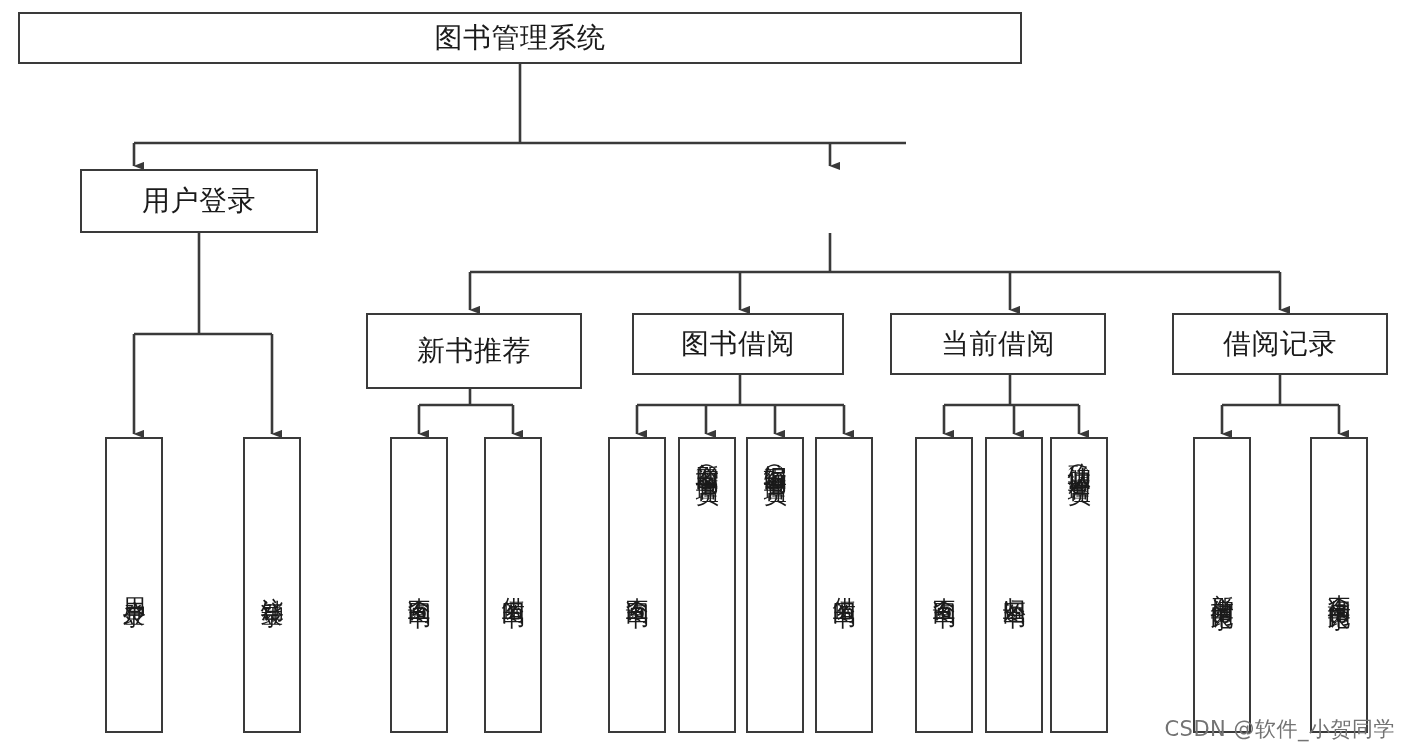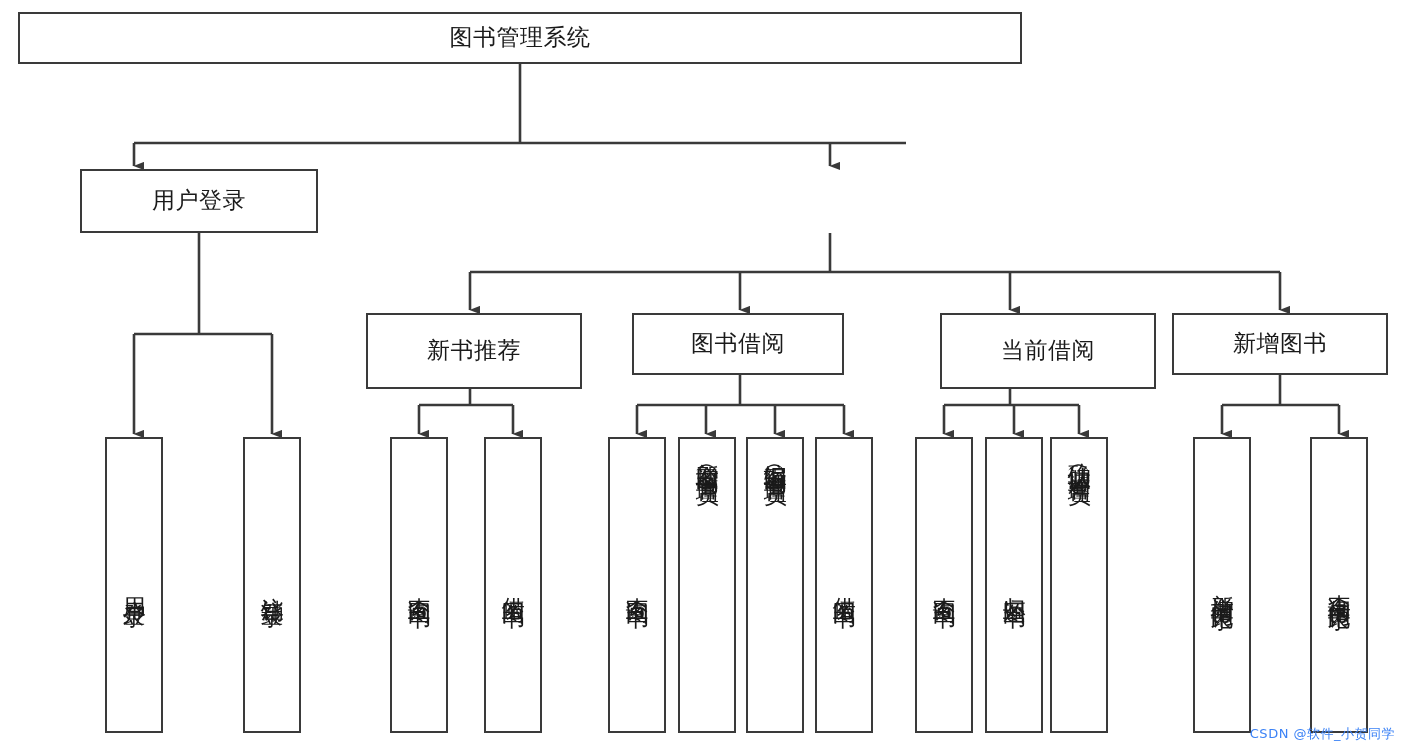--- a/index.html
+++ b/index.html
@@ -33,21 +33,21 @@
   .node-box {
     position: absolute;
     box-sizing: border-box;
     background: #ffffff;
     border: 2.5px solid #3a3a3a;
     display: flex;
     align-items: center;
     justify-content: center;
   }
   .node-label-h {
-    font-size: 23px;
+    font-size: 28px;
     line-height: 1.2;
     color: #1a1a1a;
     letter-spacing: 0.5px;
     white-space: nowrap;
     text-align: center;
   }
   .node-label-v {
     writing-mode: vertical-rl;
     text-orientation: upright;
     font-size: 23px;
@@ -63,22 +63,22 @@
     padding-top: 6px;
   }
   .leaf-box.leaf-short {
     align-items: center;
     padding-top: 0;
   }
   #watermark {
     position: absolute;
     right: 10px;
     bottom: 4px;
-    font-size: 13px;
-    color: #3b82f6;
+    font-size: 21px;
+    color: #737373;
     white-space: nowrap;
     letter-spacing: 0.5px;
     pointer-events: none;
   }
 </style>
 </head>
 <body>
 
 <div id="diagram-root">
 
@@ -143,26 +143,26 @@
 
 
   <div class="node-box" style="left:366px; top:313px; width:216px; height:76px;">
     <span class="node-label-h">新书推荐</span>
   </div>
 
   <div class="node-box" style="left:632px; top:313px; width:212px; height:62px;">
     <span class="node-label-h">图书借阅</span>
   </div>
 
-  <div class="node-box" style="left:940px; top:313px; width:216px; height:76px;align-items:center;">
+  <div class="node-box" style="left:890px; top:313px; width:216px; height:62px;align-items:center;">
     <span class="node-label-h">当前借阅</span>
   </div>
 
   <div class="node-box" style="left:1172px; top:313px; width:216px; height:62px;">
-    <span class="node-label-h">新增图书</span>
+    <span class="node-label-h">借阅记录</span>
   </div>
 
   <div class="node-box leaf-box leaf-short" style="left:105px; top:437px; width:58px; height:296px;">
     <span class="node-label-v">用户登录</span>
   </div>
 
   <div class="node-box leaf-box leaf-short" style="left:243px; top:437px; width:58px; height:296px;">
     <span class="node-label-v">注销登录</span>
   </div>
 

